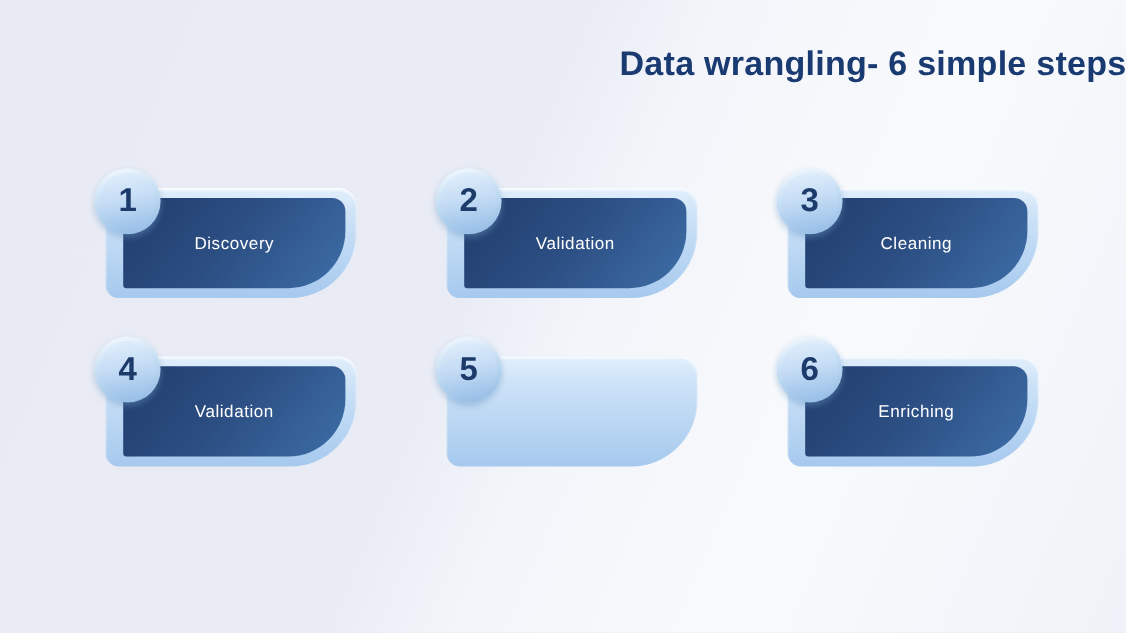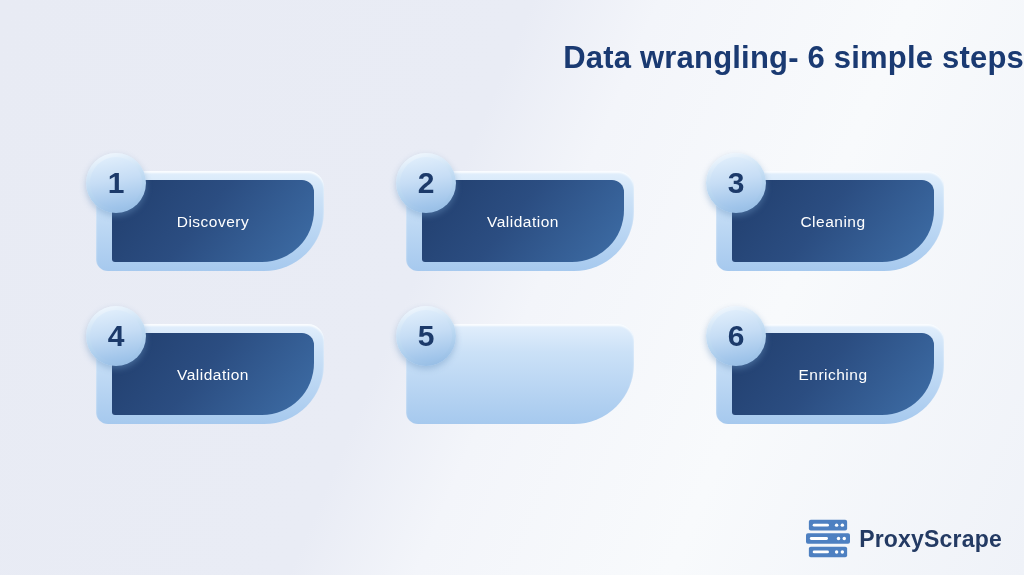--- a/index.html
+++ b/index.html
@@ -120,33 +120,14 @@
     <div class="layer-dark">
       <span class="step-label">Enriching</span>
     </div>
     <div class="badge">
       <div class="badge-inner">
         <span class="badge-number">6</span>
       </div>
     </div>
   </div>
 
-  <div class="brand">
-    <svg width="44" height="40" viewBox="0 0 46 40" aria-hidden="true">
-      <rect x="3" y="0" width="40" height="11" rx="2" fill="#4e80c1"></rect>
-      <rect x="7" y="4" width="17" height="3" rx="1.5" fill="#ffffff"></rect>
-      <circle cx="32" cy="5.5" r="1.8" fill="#ffffff"></circle>
-      <circle cx="38" cy="5.5" r="1.8" fill="#ffffff"></circle>
-
-      <rect x="0" y="14" width="46" height="11" rx="2" fill="#4e80c1"></rect>
-      <rect x="4" y="18" width="19" height="3" rx="1.5" fill="#ffffff"></rect>
-      <circle cx="34" cy="19.5" r="1.8" fill="#ffffff"></circle>
-      <circle cx="40" cy="19.5" r="1.8" fill="#ffffff"></circle>
-
-      <rect x="3" y="28" width="40" height="11" rx="2" fill="#4e80c1"></rect>
-      <rect x="7" y="32" width="17" height="3" rx="1.5" fill="#ffffff"></rect>
-      <circle cx="32" cy="33.5" r="1.8" fill="#ffffff"></circle>
-      <circle cx="38" cy="33.5" r="1.8" fill="#ffffff"></circle>
-    </svg>
-    <span class="brand-name">ProxyScrape</span>
-  </div>
 
 </div>
 
 </body></html>

